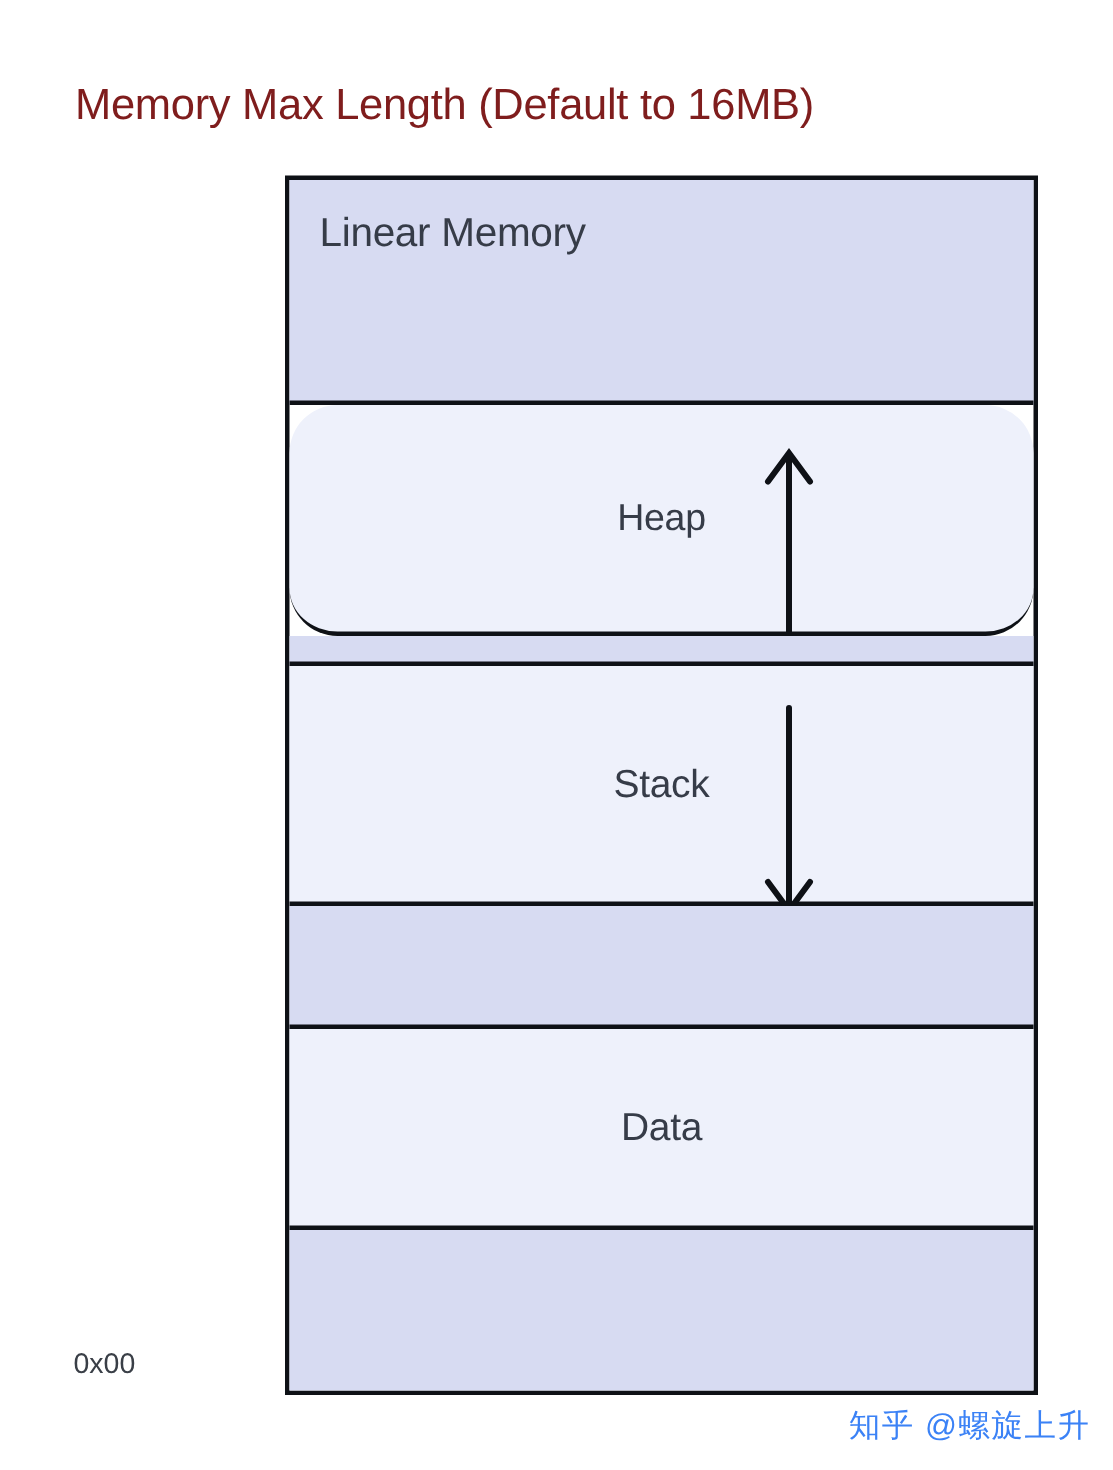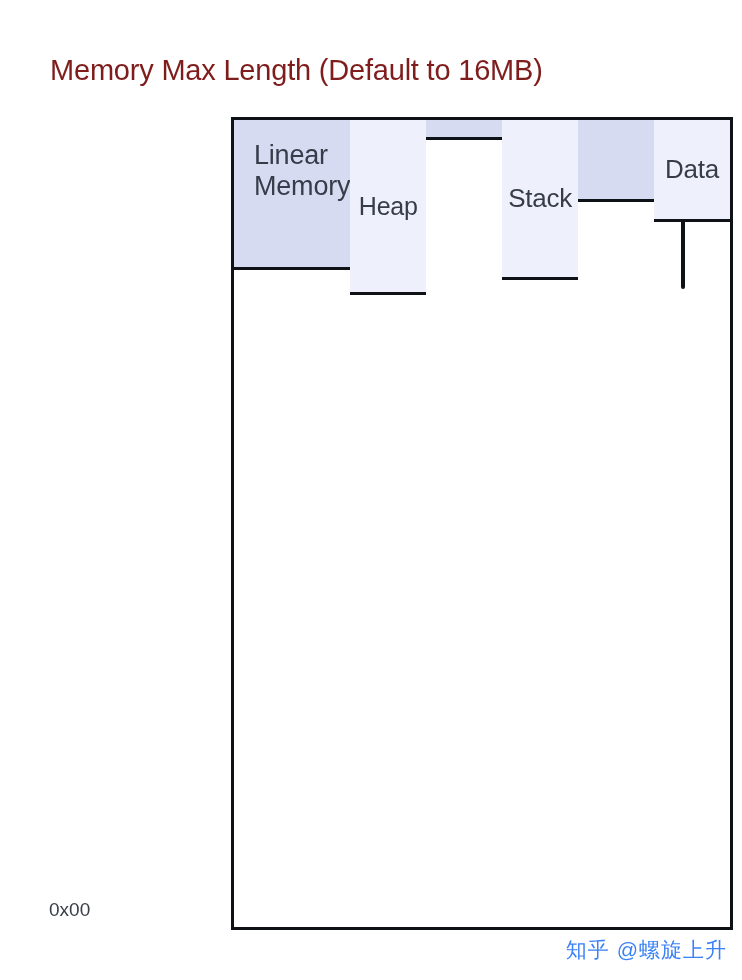--- a/index.html
+++ b/index.html
@@ -23,43 +23,42 @@
   }
 
   .memory-box {
     position: absolute;
     left: 190px;
     top: 117px;
     width: 502px;
     height: 813px;
     border: 3px solid #0e1116;
     display: flex;
-    flex-direction: row;
-    margin-left: 41px;
+    flex-direction: column;
   }
 
   .mem-section {
     position: relative;
     width: 100%;
     border-bottom: 3px solid #0e1116;
     display: flex;
     align-items: center;
     justify-content: center;
   }
   .mem-section:last-child { border-bottom: none; }
 
   .fill-lavender { background: #d7dbf2; }
   .fill-light    { background: #eef1fb; }
 
   .sec-linear { height: 150px; align-items: flex-start; justify-content: flex-start; }
-  .sec-heap   { height: 175px; }
+  .sec-heap   { height: 154px; border-radius: 32px; }
   .sec-strip1 { height: 20px;  }
   .sec-stack  { height: 160px; }
   .sec-strip2 { height: 82px;  }
-  .sec-data   { height: 102px; align-items: center; }
+  .sec-data   { height: 134px; align-items: center; }
   .sec-bottom { flex: 1; }
 
   .section-label {
     font-size: 26px;
     color: #363c48;
     letter-spacing: -0.2px;
   }
   .sec-linear .section-label {
     padding: 20px 0 0 20px;
     font-size: 27px;

